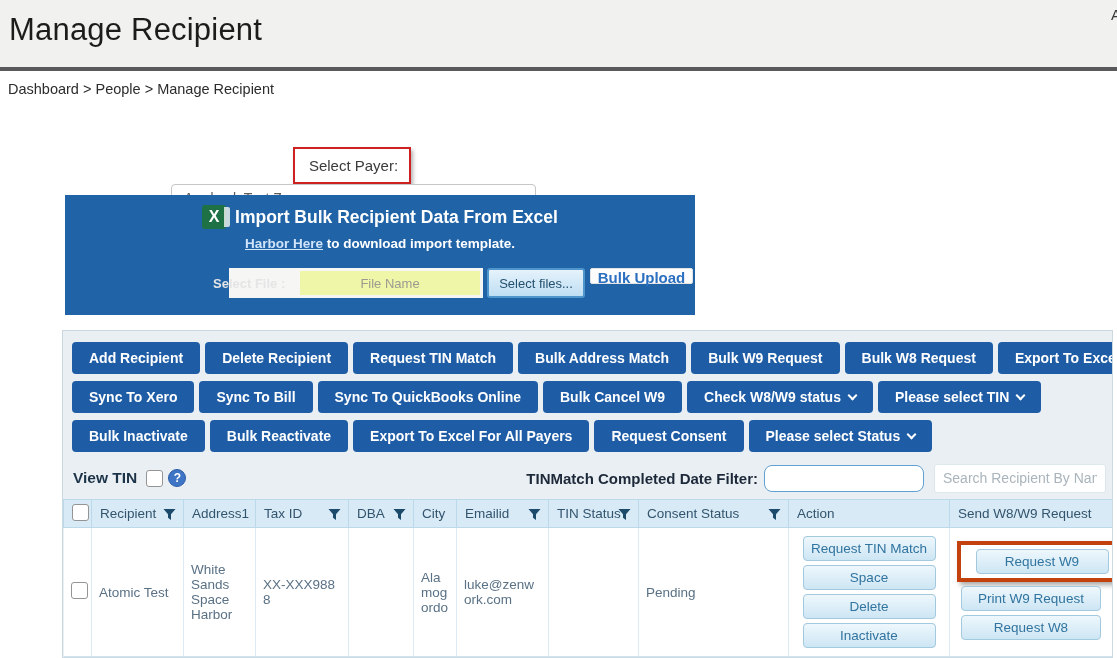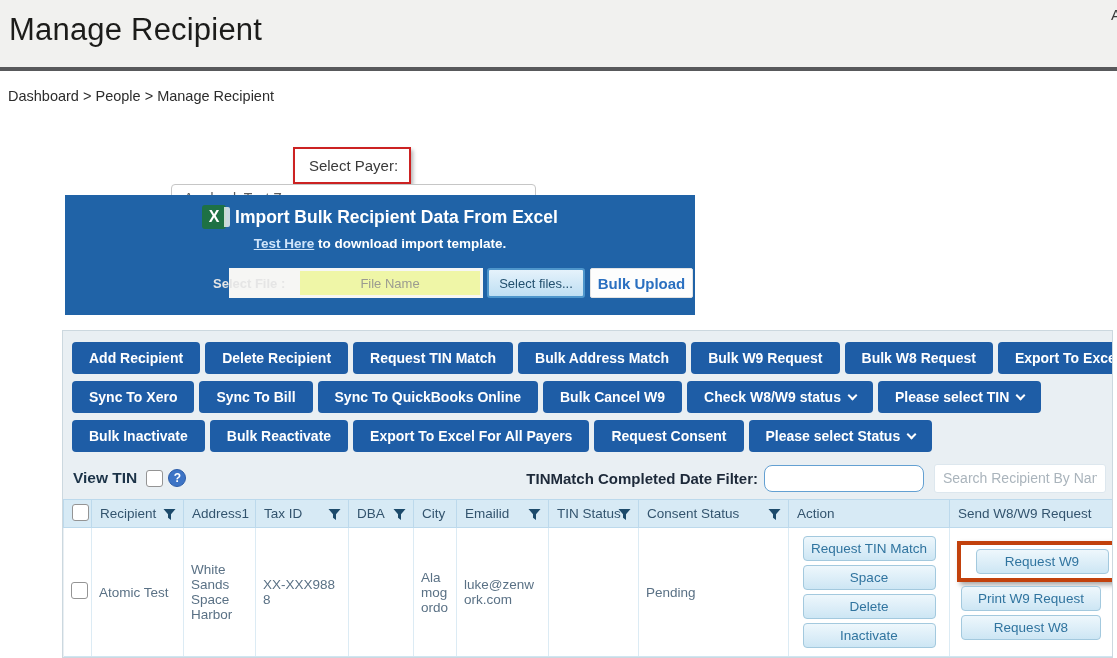--- a/index.html
+++ b/index.html
@@ -7,21 +7,21 @@
     font-family: "Liberation Sans", sans-serif; position: relative; }
 
   
   .top-header { position: absolute; left:0; top:0; width:1117px; height:71px;
     background:#f1f1ef; border-bottom:4px solid #58595b; overflow:hidden; }
   .page-title { position:absolute; left:9px; top:12px; font-size:31px; font-weight:500;
     color:#1c1c1a; letter-spacing:0.2px; }
   .hdr-partial-a { position:absolute; right:-4px; top:6px; font-size:15px; color:#3a3a3a; }
 
   
-  .breadcrumb { position:absolute; left:8px; top:88px; font-size:14.5px; color:#2c2c2c; }
+  .breadcrumb { position:absolute; left:8px; top:81px; font-size:14.5px; color:#2c2c2c; }
 
   
   .payer-row { position:absolute; left:168px; top:147px; display:flex; align-items:center;flex-direction:column; }
   .red-box { border:2px solid #cc2222; box-shadow:2px 3px 4px rgba(0,0,0,0.3); }
   .payer-label { padding:8px 11px 8px 14px; font-size:15px; color:#3a3a3a; background:#fff; }
   .payer-select { margin-left:3px; width:365px; height:28px; background:#fff;
     border:1px solid #c6c6c6; border-radius:4px; display:flex; align-items:center;
     justify-content:space-between; padding:0 12px; cursor:pointer; }
   .payer-select .sel-text { font-size:14px; color:#5c5c5c; }
   .caret-gray { width:0; height:0; border-left:5px solid transparent;
@@ -45,21 +45,21 @@
     font-size:13px; z-index:2; }
   .file-box { position:absolute; left:164px; top:73px; width:254px; height:30px;
     background:#f6f6f4; }
   .file-input { position:absolute; left:235px; top:76px; width:180px; height:24px;
     background:#eff6a7; border:none; text-align:center; font-size:13px;
     font-family:"Liberation Sans", sans-serif; color:#555; z-index:1; }
   .file-input::placeholder { color:#9b9b90; }
   .select-files-btn { position:absolute; left:422px; top:73px; width:98px; height:30px;
     background:linear-gradient(#e5f2fb,#bfdff3); border:2px solid #4e96cc; border-radius:3px;
     font-size:13px; color:#23506e; cursor:pointer; font-family:"Liberation Sans", sans-serif; }
-  .bulk-upload-btn { position:absolute; left:525px; top:73px; width:103px; height:30px;
+  .bulk-upload-btn { position:absolute; left:525px; top:73px; width:103px; height:16px;
     background:#fdfdfd; border:1px solid #e3e3e3; border-radius:2px; font-size:15px;
     font-weight:bold; color:#2a6fc0; cursor:pointer; font-family:"Liberation Sans", sans-serif; }
 
   
   .panel { position:absolute; left:62px; top:330px; width:1051px; height:328px;
     background:#e9eff3; border:1px solid #ccd8df; overflow:hidden; }
   .btn-row { display:flex; gap:5px; margin:0 0 7px 9px; }
   .btn-row.first { margin-top:11px; }
   .blue-btn { background:#1e5da6; color:#fff; font-weight:bold; font-size:14px;
     border:none; border-radius:4px; height:32px; padding:0 17px; cursor:pointer;
@@ -128,21 +128,21 @@
     <span class="caret-gray"></span>
   </div>
 </div>
 
 <div class="banner">
   <div class="banner-title-row">
     <span class="excel-icon">X</span>
     <span class="banner-title">Import Bulk Recipient Data From Excel</span>
   </div>
   <div class="banner-link-row">
-    <span class="click-here">Test Here</span><span> to download import template.</span>
+    <span class="click-here">Harbor Here</span><span> to download import template.</span>
   </div>
   <div class="file-box"></div>
   <span class="file-label">Select File :</span>
   <input class="file-input" placeholder="File Name" style="">
   <button class="select-files-btn">Select files...</button>
   <button class="bulk-upload-btn">Bulk Upload</button>
 </div>
 
 <div class="panel">
 

